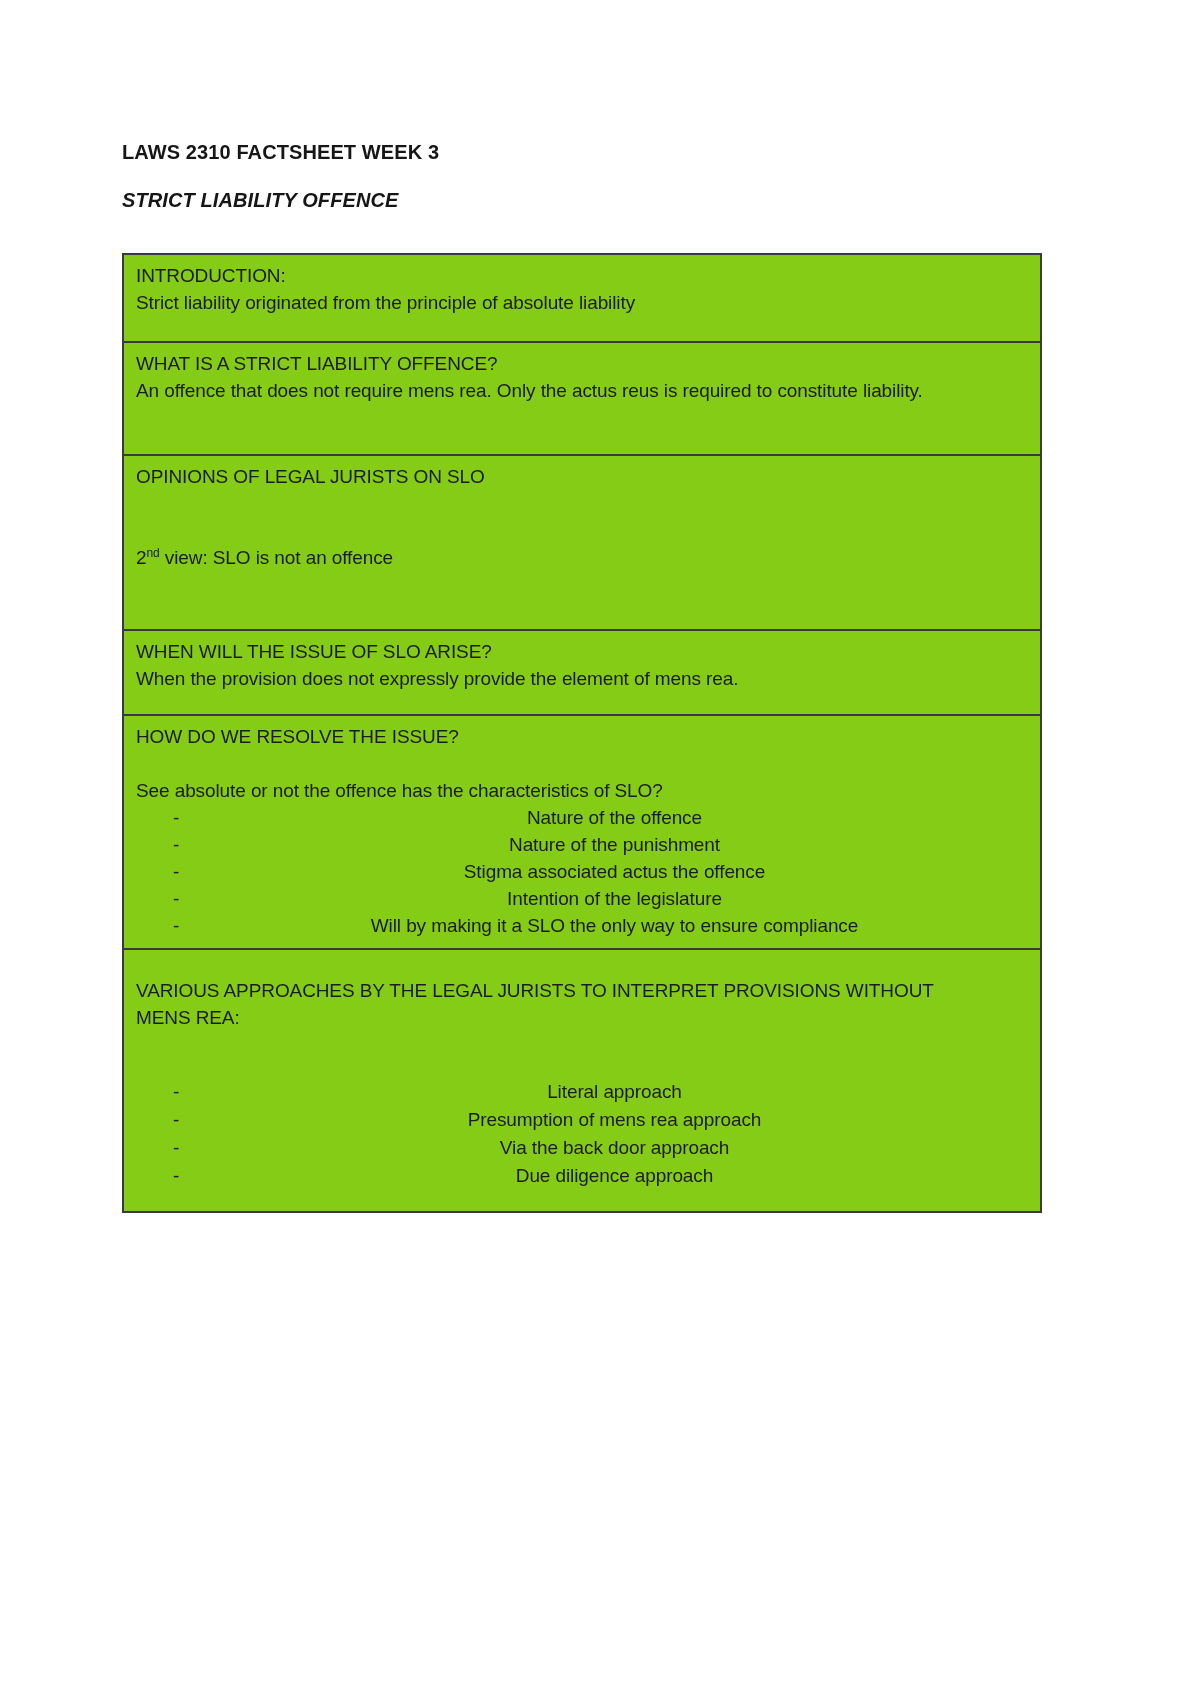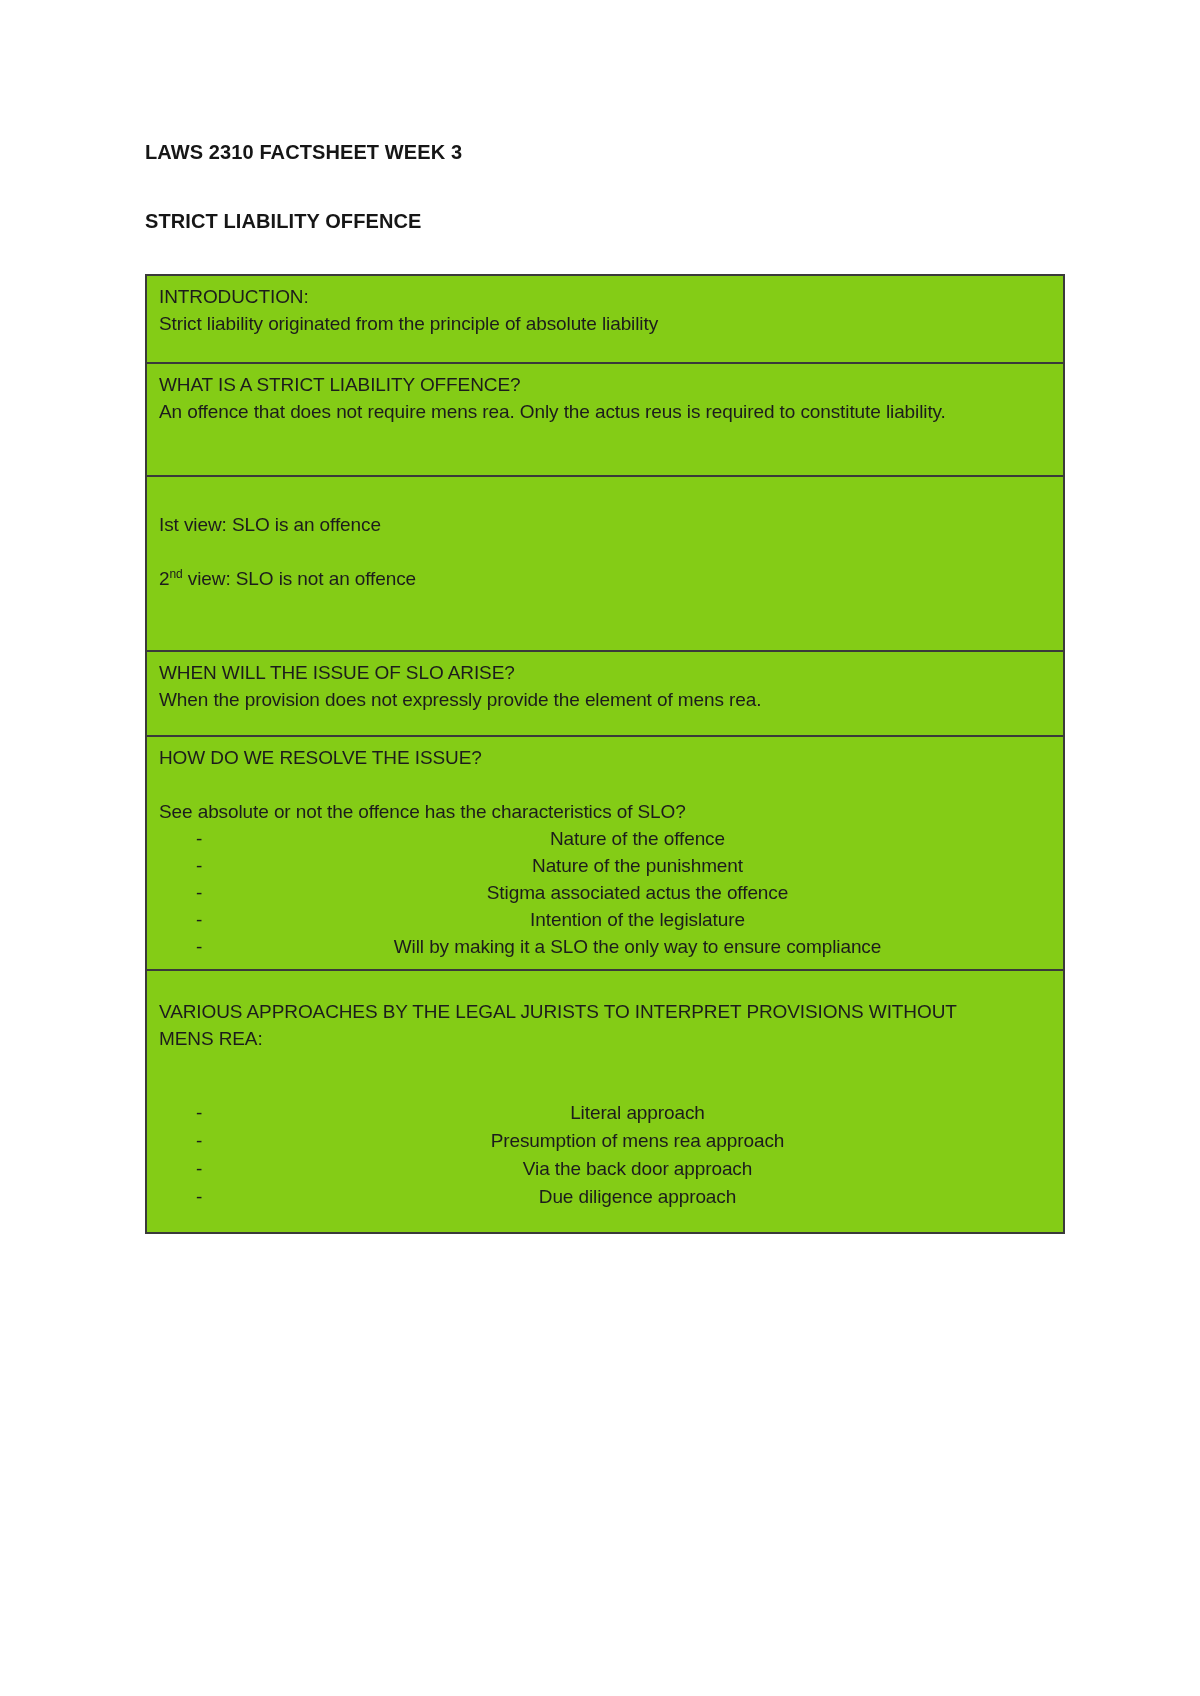--- a/index.html
+++ b/index.html
@@ -13,34 +13,34 @@
     overflow: hidden;
   }
   .page {
     position: absolute;
     left: 0; top: 0;
     width: 1200px; height: 1696px;
     background: #ffffff;
   }
   .content {
     position: absolute;
-    left: 145px;
+    left: 122px;
     top: 140px;
     width: 908px;
   }
   .doc-title,
   .doc-subtitle {
     font-size: 20px;
     font-weight: 700;
     letter-spacing: 0.1px;
     line-height: 24px;
     color: #161616;
     white-space: nowrap;
   }
-  .doc-subtitle { margin-top: 45px; font-weight: 700; }
+  .doc-subtitle { margin-top: 24px; font-weight: 700; font-style: italic; }
   .fact-table {
     margin-top: 41px;
     width: 920px;
     border: 2px solid #3a3a3a;
     background: #84cc16;
   }
   .row {
     padding: 7px 12px 0 12px;
     font-size: 19px;
     line-height: 27px;
@@ -92,22 +92,22 @@
         <div class="section-heading">INTRODUCTION:</div>
         <div class="body-text">Strict liability originated from the principle of absolute liability</div>
       </section>
 
       <section class="row r1">
         <div class="section-heading">WHAT IS A STRICT LIABILITY OFFENCE?</div>
         <div class="body-text wrap-limit">An offence that does not require mens rea. Only the actus reus is required to constitute liability.</div>
       </section>
 
       <section class="row r2">
+        <div class="section-heading">OPINIONS OF LEGAL JURISTS ON SLO</div>
         <div class="blank"></div>
-        <div class="body-text">Ist view: SLO is an offence</div>
         <div class="blank"></div>
         <div class="body-text"><span>2</span><span class="sup">nd</span><span> view: SLO is not an offence</span></div>
       </section>
 
       <section class="row r3">
         <div class="section-heading">WHEN WILL THE ISSUE OF SLO ARISE?</div>
         <div class="body-text">When the provision does not expressly provide the element of mens rea.</div>
       </section>
 
       <section class="row r4">

